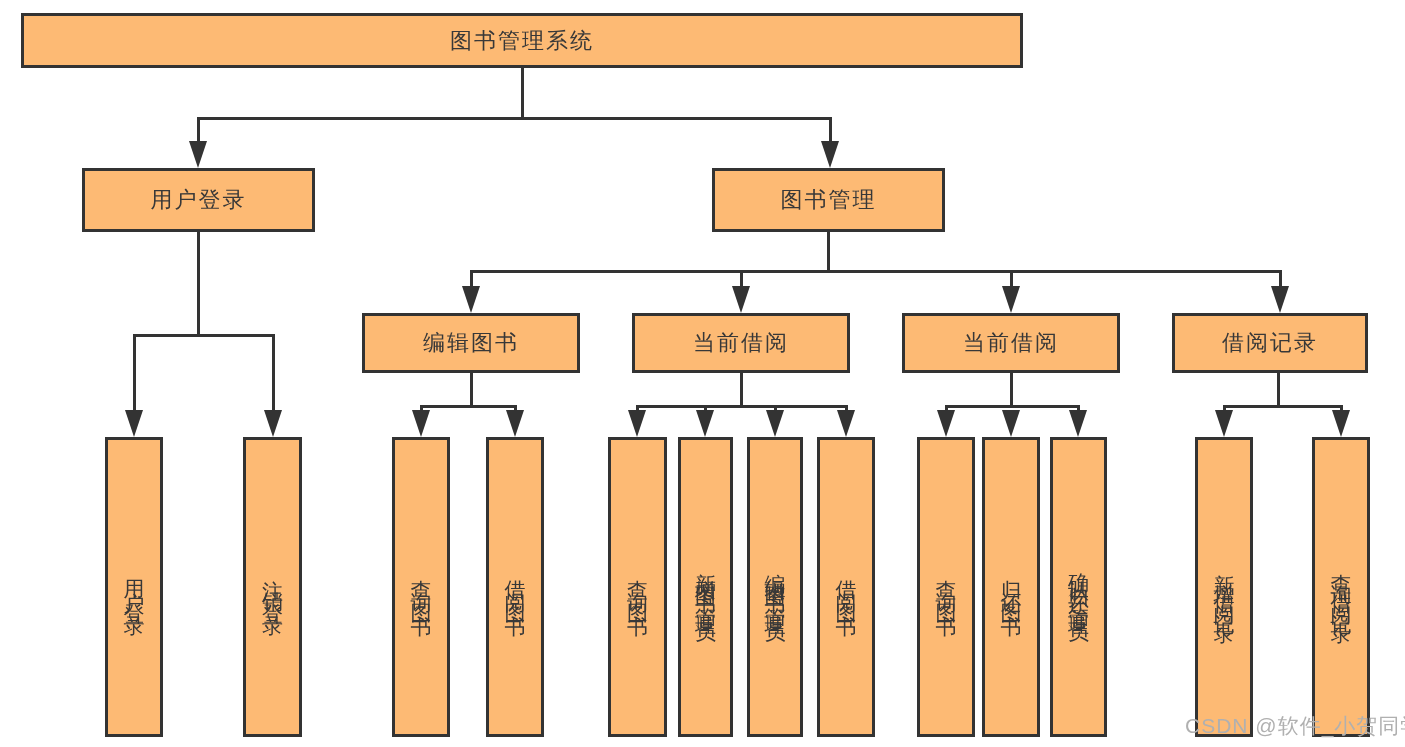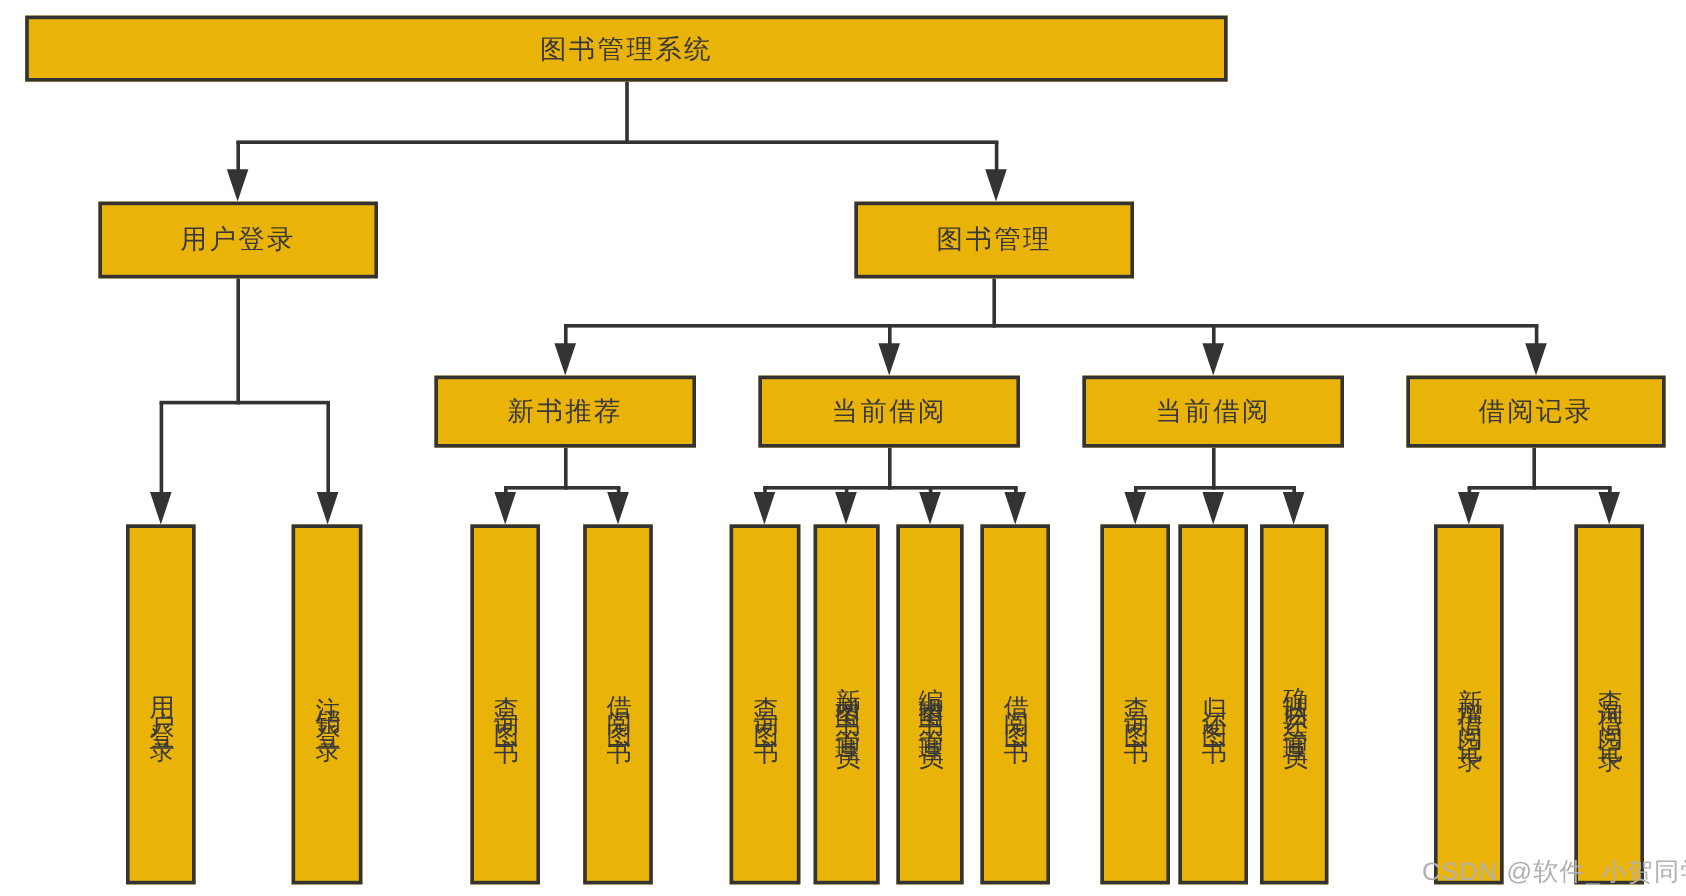--- a/index.html
+++ b/index.html
@@ -1,21 +1,21 @@
 <!DOCTYPE html>
 <html><head>
 <meta charset="utf-8">
 <style>
   html,body{margin:0;padding:0;background:#fff;}
   #canvas{
     position:relative;width:1405px;height:747px;background:#ffffff;
     font-family:"Liberation Sans","DejaVu Sans",sans-serif;overflow:hidden;
   }
   .box{
-    position:absolute;background:#eab308;border:3px solid #333;box-sizing:border-box;
+    position:absolute;background:#fdba74;border:3px solid #333;box-sizing:border-box;
     display:flex;align-items:center;justify-content:center;color:#383838;z-index:2;
   }
   .box span{font-size:22px;letter-spacing:2px;white-space:nowrap;}
   .vbox span{
     writing-mode:vertical-rl;text-orientation:mixed;font-size:21px;white-space:nowrap;
   }
   .ls-wide span{letter-spacing:12px;}
   .ls-mid  span{letter-spacing:10px;}
   .ls-narrow span{letter-spacing:7px;}
   .line{position:absolute;background:#333;z-index:1;}
@@ -88,29 +88,29 @@
     <div class="box" style="left: 21px; top: 13px; width: 1002px; height: 55px;">
       <span>图书管理系统</span>
     </div>
     <div class="box" style="left: 82px; top: 168px; width: 233px; height: 64px;">
       <span>用户登录</span>
     </div>
     <div class="box" style="left: 712px; top: 168px; width: 233px; height: 64px; align-items: center;">
       <span>图书管理</span>
     </div>
     <div class="box" style="left: 362px; top: 313px; width: 218px; height: 60px;">
-      <span>新书推荐</span>
+      <span>编辑图书</span>
     </div>
     <div class="box" style="left: 632px; top: 313px; width: 218px; height: 60px;">
       <span>当前借阅</span>
     </div>
     <div class="box" style="left: 902px; top: 313px; width: 218px; height: 60px;">
       <span>当前借阅</span>
     </div>
-    <div class="box" style="left: 1172px; top: 313px; width: 216px; height: 60px;">
+    <div class="box" style="left: 1172px; top: 313px; width: 196px; height: 60px;">
       <span>借阅记录</span>
     </div>
     <div class="box vbox ls-wide" style="left: 105px; top: 437px; width: 58px; height: 300px;">
       <span>用户登录</span>
     </div>
     <div class="box vbox ls-wide" style="left: 243px; top: 437px; width: 59px; height: 300px;">
       <span>注销登录</span>
     </div>
     <div class="box vbox ls-wide" style="left: 392px; top: 437px; width: 58px; height: 300px;">
       <span>查询图书</span>

